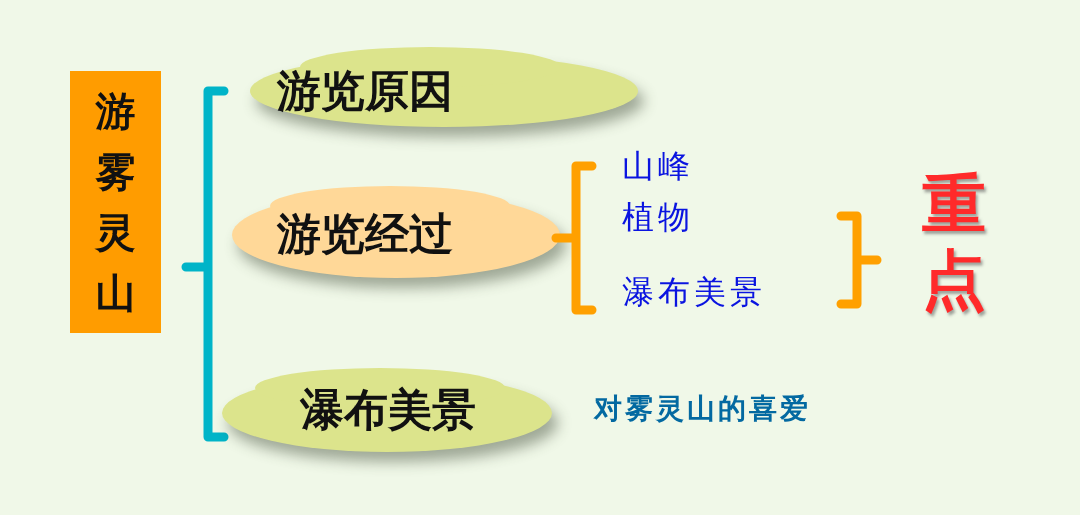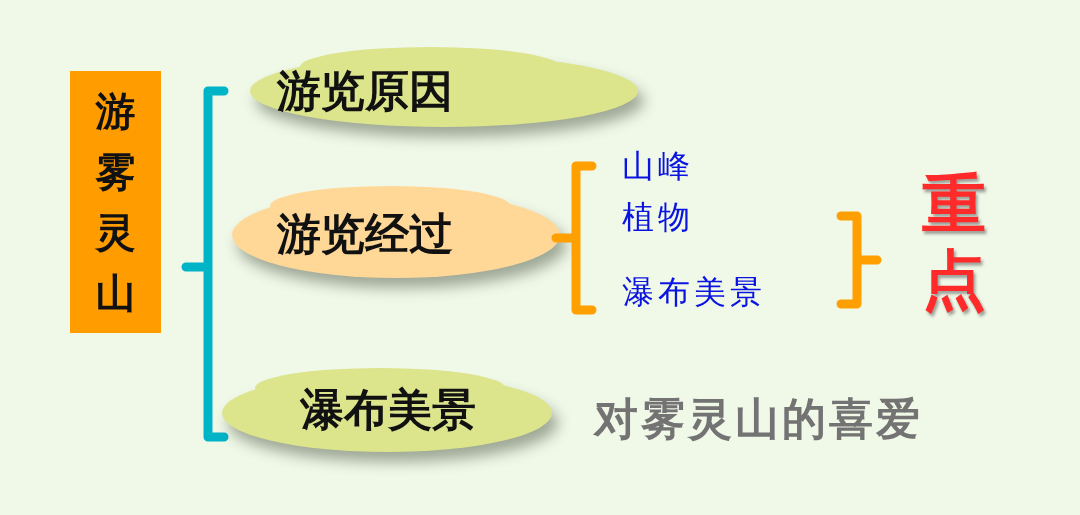--- a/index.html
+++ b/index.html
@@ -16,21 +16,21 @@
       display:flex; flex-direction:column; align-items:center; justify-content:space-around;
       padding:10px 0; box-sizing:border-box;
     }
     .title-char { font-size:40px; font-weight:bold; color:#111; line-height:1; }
     .cloud {
       border-radius:50% / 50%;
       box-shadow: 6px 10px 14px rgba(60,70,50,0.45);
     }
     .cloud-text { font-size:44px; font-weight:bold; color:#111; white-space:nowrap; line-height:1; }
     .blue-item { font-size:32px; font-weight:normal; color:#0a14e0; line-height:1; white-space:nowrap; letter-spacing:4px; }
-    .result { font-size:44px; font-weight:bold; color:#737373; white-space:nowrap; letter-spacing:3px; }
+    .result { font-size:28px; font-weight:bold; color:#0369a1; white-space:nowrap; letter-spacing:3px; }
     .key-char {
       font-size:64px; font-weight:bold; color:#ff2a2a; line-height:1;
       text-shadow: 2px 3px 3px rgba(90,90,90,0.55);
     }
   </style>
 </head>
 <body>
 
 <div class="abs title-box">
   <span class="title-char">游</span>

